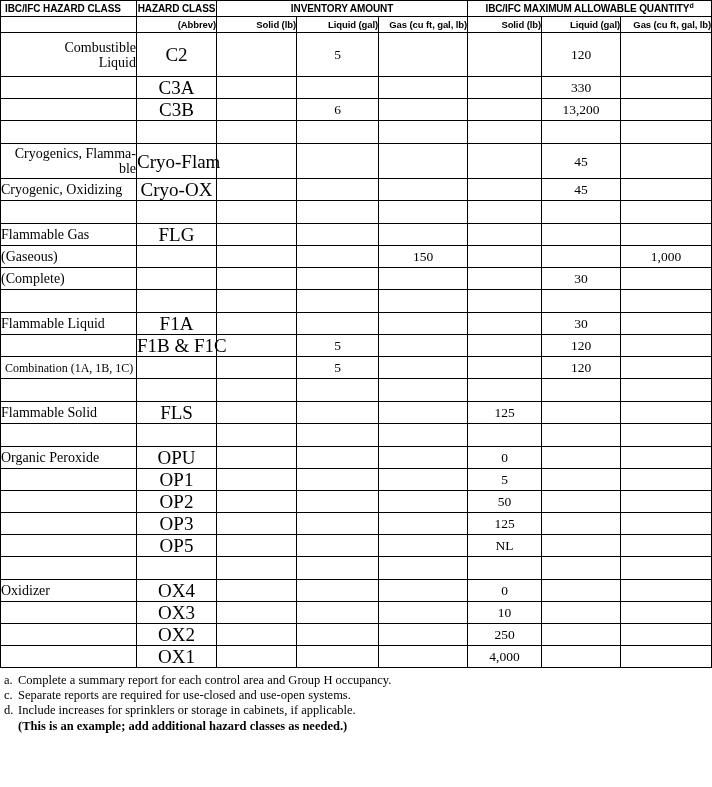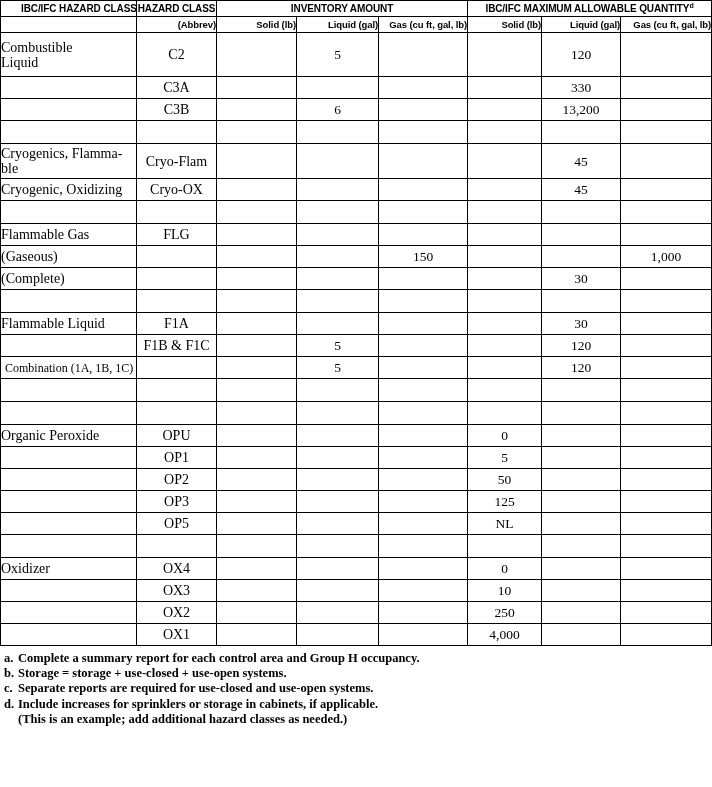--- a/index.html
+++ b/index.html
@@ -40,21 +40,21 @@
     font-family: "Liberation Sans", sans-serif;
     font-weight: bold;
     font-size: 10px;
     text-align: center;
     height: 15px;
     line-height: 13px;
     letter-spacing: -0.1px;
   }
   .hdr.left {
     text-align: left;
-    padding-left: 20px;
+    padding-left: 4px;
   }
   .hdr sup {
     font-size: 7px;
     vertical-align: super;
     line-height: 0;
   }
   .subhdr {
     font-family: "Liberation Sans", sans-serif;
     font-weight: bold;
     font-size: 9.5px;
@@ -64,56 +64,57 @@
     letter-spacing: -0.1px;
   }
   
   .cls {
     font-size: 14px;
     text-align: left;
     padding-left: 4px;
     line-height: 15px;
   }
   .abr {
-    font-size: 14px;
+    font-size: 19px;
     text-align: center;
     line-height: 15px;
   }
   .val {
     font-size: 13.5px;
     text-align: center;
     line-height: 15px;
   }
   .r-tall { height: 44px; }
   .r-norm { height: 22px; }
   .r-gap  { height: 23px; }
   .r-two  { height: 35px; }
   .wrapcell {
     white-space: normal;
     line-height: 15px;
+    text-align: right;
   }
   .spanleft {
     position: relative;
   }
   .spanleft span.ovf {
     position: absolute;
     left: 4px;
     top: 50%;
     transform: translateY(-50%);
     white-space: nowrap;
     font-size: 12px;
   }
   
   .notes {
     margin-top: 5px;
     padding-left: 4px;
     font-size: 12.5px;
     line-height: 15.2px;
   }
-  .notes div { white-space: nowrap; font-weight: bold; }
+  .notes div { white-space: nowrap; }
   .notes .marker { display: inline-block; width: 14px; }
   .notes .bold { font-weight: bold; }
 </style>
 </head>
 <body>
 
 <div id="sheet">
 
   <table class="haz">
     <colgroup>
@@ -290,20 +291,30 @@
         <tr class="r-gap">
           <td class="cls"></td>
           <td class="abr"></td>
           <td class="val"></td>
           <td class="val"></td>
           <td class="val"></td>
           <td class="val"></td>
           <td class="val"></td>
           <td class="val"></td>
         </tr>
+        <tr class="r-norm">
+          <td class="cls">Flammable Solid</td>
+          <td class="abr">FLS</td>
+          <td class="val"></td>
+          <td class="val"></td>
+          <td class="val"></td>
+          <td class="val">125</td>
+          <td class="val"></td>
+          <td class="val"></td>
+        </tr>
         <tr class="r-gap">
           <td class="cls"></td>
           <td class="abr"></td>
           <td class="val"></td>
           <td class="val"></td>
           <td class="val"></td>
           <td class="val"></td>
           <td class="val"></td>
           <td class="val"></td>
         </tr>
@@ -405,19 +416,18 @@
           <td class="val"></td>
           <td class="val">4,000</td>
           <td class="val"></td>
           <td class="val"></td>
         </tr>
       </tbody>
   </table>
 
   <div class="notes" id="footnotes">
       <div><span class="marker">a.</span><span>Complete a summary report for each control area and Group H occupancy.</span></div>
-      <div><span class="marker">b.</span><span>Storage = storage + use-closed + use-open systems.</span></div>
       <div><span class="marker">c.</span><span>Separate reports are required for use-closed and use-open systems.</span></div>
       <div><span class="marker">d.</span><span>Include increases for sprinklers or storage in cabinets, if applicable.</span></div>
       <div class="bold"><span class="marker"></span><span>(This is an example; add additional hazard classes as needed.)</span></div>
     </div>
 
 </div>
 
 </body></html>

